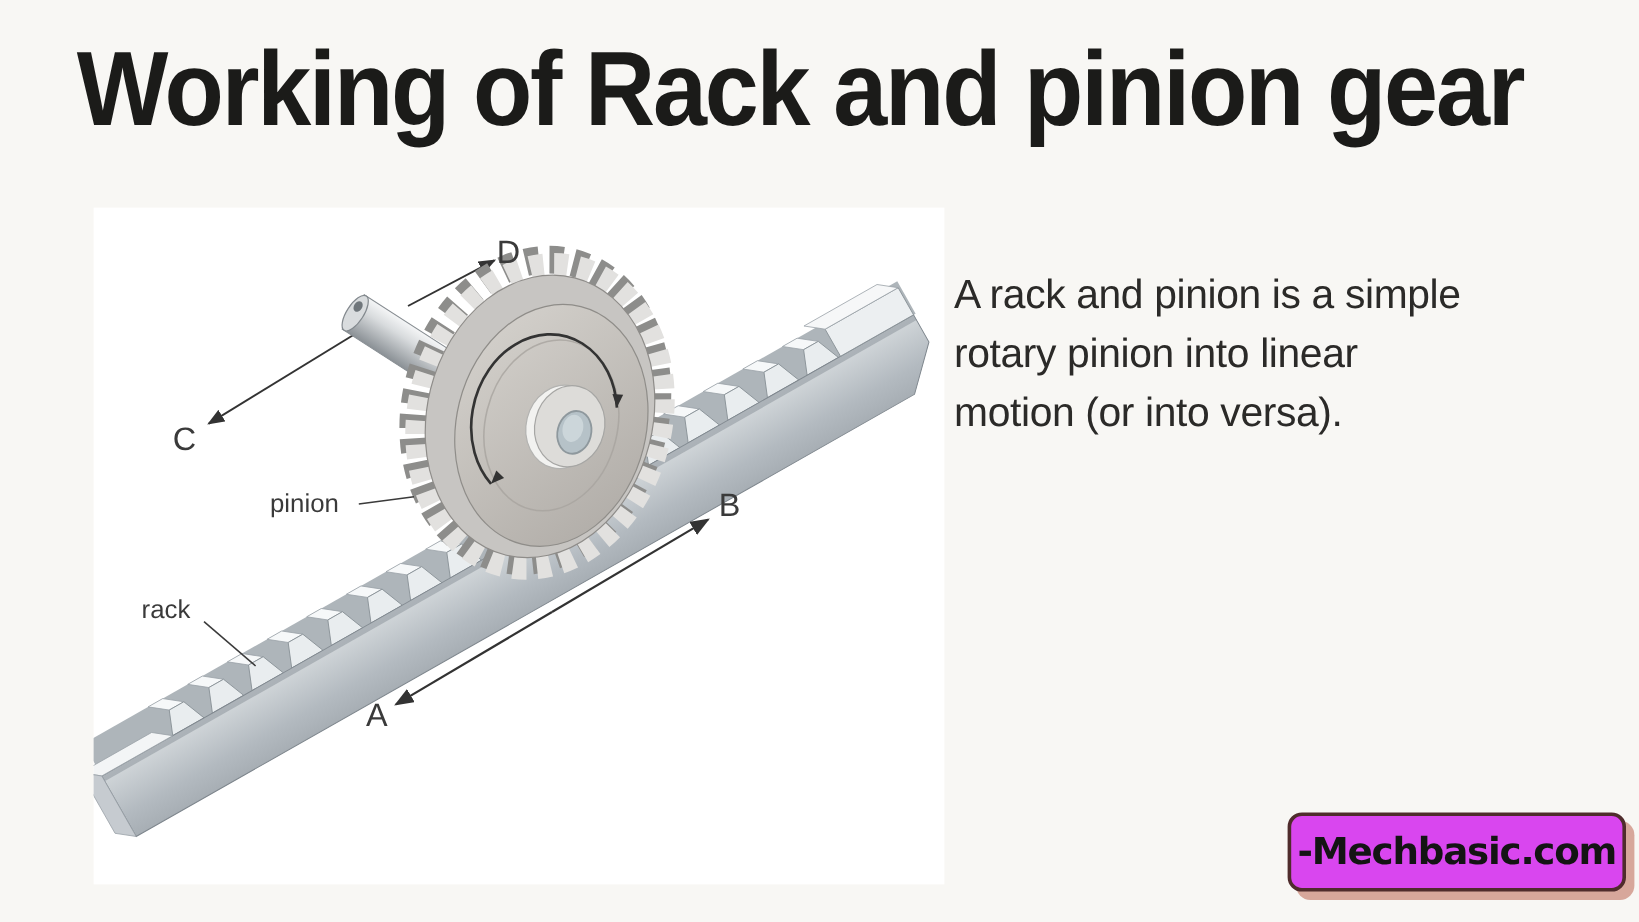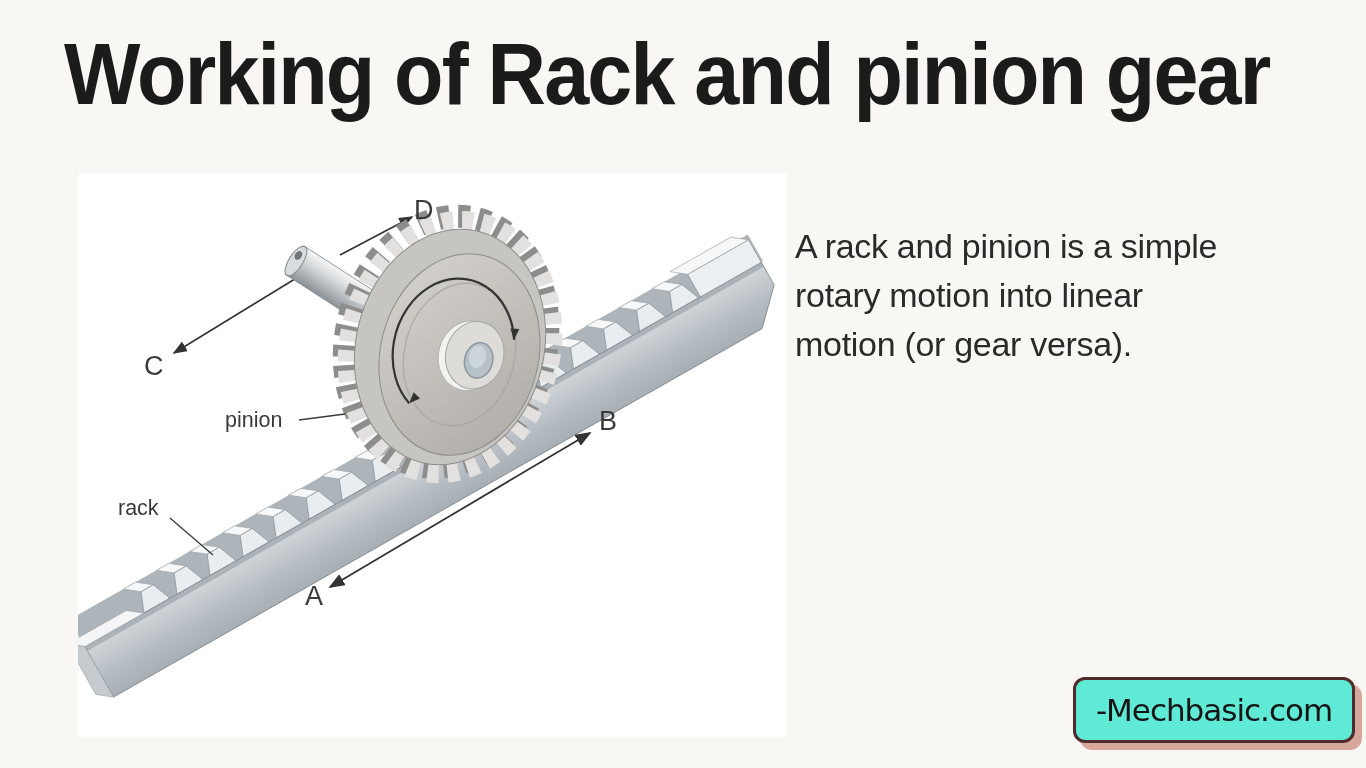--- a/index.html
+++ b/index.html
@@ -20,24 +20,24 @@
   }
   .panel svg { display:block; }
   .description {
     position:absolute; left:795px; top:222px; width:540px;
     font-size:34px; line-height:49px;
     color:#2b2a28; letter-spacing:-0.3px;
   }
   .badge {
     position:absolute; left:1073px; top:677px; width:282px; height:66px;
     box-sizing:border-box;
-    background:#5eead4; border:3px solid #4f2c2c; border-radius:12px;
+    background:#d946ef; border:3px solid #4f2c2c; border-radius:12px;
     box-shadow:7px 7px 0 #d7a79b;
     display:flex; align-items:center; justify-content:center;
-    font-family:"DejaVu Sans", sans-serif; font-weight:400;
+    font-family:"DejaVu Sans", sans-serif; font-weight:700;
     font-size:31px; letter-spacing:-1px; color:#141414;
     white-space:nowrap;
   }
   svg text {
     font-family:"Liberation Sans", sans-serif;
     fill:#3a3a3a;
   }
   svg text.big { font-size:27px; }
   svg text.small { font-size:21.5px; }
 </style>
@@ -135,21 +135,21 @@
       <text class="big" x="66" y="202">C</text>
       <text class="big" x="521" y="257">B</text>
       <text class="big" x="227" y="432">A</text>
       <text class="small" x="147" y="254">pinion</text>
       <text class="small" x="40" y="342">rack</text>
     </svg>
   </div>
 
   <div class="description">
     <div>A rack and pinion is a simple</div>
-    <div>rotary motion into linear</div>
-    <div>motion (or gear versa).</div>
+    <div>rotary pinion into linear</div>
+    <div>motion (or into versa).</div>
   </div>
 
   <div class="badge">
     <span>-Mechbasic.com</span>
   </div>
 
 </div>
 
 </body></html>

